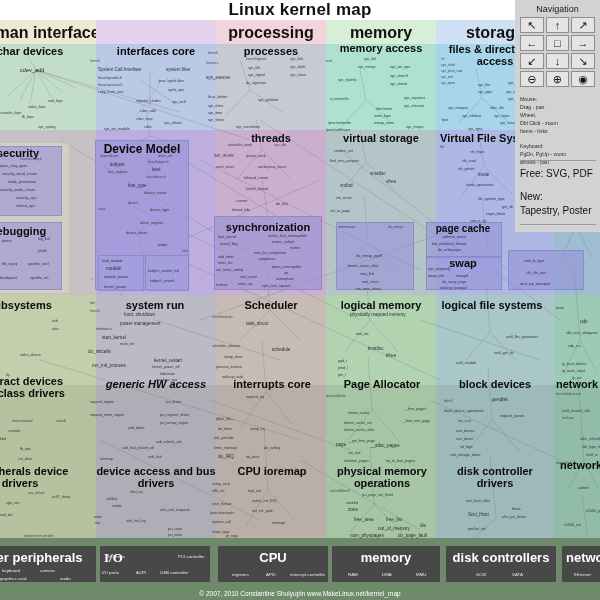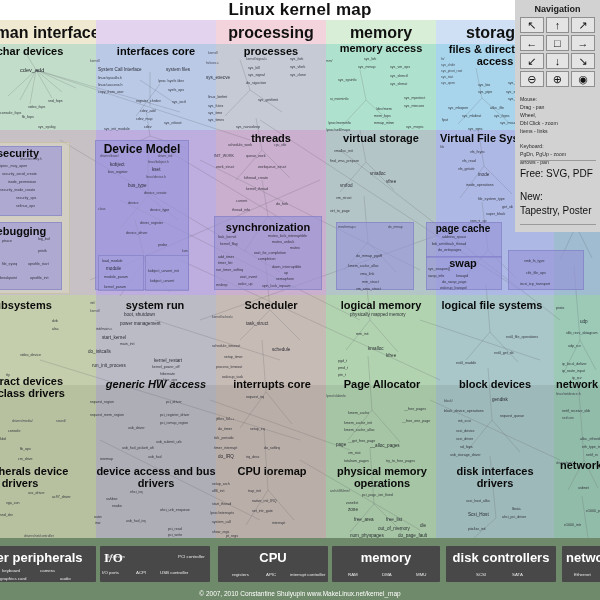--- a/index.html
+++ b/index.html
@@ -74,21 +74,21 @@
   
   #links{position:absolute;left:0;top:20px;width:600px;height:520px;z-index:8;pointer-events:none;}
   #links line,#links path{stroke:#5d6066;stroke-width:.35;fill:none;opacity:.65;}
 
   
   #nav{
     position:absolute;right:0;top:0;width:85px;height:232px;
     background:#d2d2d2;z-index:60;
     font-family:"Liberation Sans", sans-serif;
   }
-  #navtitle{text-align:center;font-size:9px;color:#1a1a1a;padding-top:4px;height:13px;font-weight:bold;}
+  #navtitle{text-align:center;font-size:9px;color:#1a1a1a;padding-top:4px;height:13px;}
   #navgrid{position:absolute;left:5px;top:17px;width:75px;}
   .navrow{display:flex;gap:2px;margin-bottom:2px;}
   .navbtn{
     width:23.6px;height:16px;background:#e4e4e4;border:1px solid #8f8f8f;
     display:flex;align-items:center;justify-content:center;
     font-size:11px;color:#111;line-height:1;box-sizing:border-box;cursor:pointer;
   }
   #navhelp{position:absolute;left:5px;top:95px;width:76px;color:#2b2b2b;font-size:5.2px;line-height:1.55;}
   #navhelp .blk{margin-bottom:7px;}
   .navrule{position:absolute;left:5px;width:76px;height:1px;background:#9a9a9a;}
@@ -264,21 +264,21 @@
   <div class="sect" style="left:326px;top:300px;width:110px;font-size:11px;">logical memory</div>
   <div class="sect" style="left:326px;top:379px;width:112px;font-size:11px;">Page Allocator</div>
   <div class="sect wrap" style="left:330px;top:466px;width:104px;font-size:11px;">physical memory operations</div>
 
   <div class="sect wrap" style="left:440px;top:44px;width:110px;font-size:11px;">files &amp; directories access</div>
   <div class="sect" style="left:440px;top:133px;width:132px;font-size:11px;text-align:left;">Virtual File System</div>
   <div class="sect" style="left:426px;top:224px;width:74px;font-size:10px;">page cache</div>
   <div class="sect" style="left:426px;top:258px;width:74px;font-size:11px;">swap</div>
   <div class="sect wrap" style="left:440px;top:300px;width:104px;font-size:11px;">logical file systems</div>
   <div class="sect" style="left:436px;top:379px;width:118px;font-size:11px;">block devices</div>
-  <div class="sect wrap" style="left:440px;top:466px;width:110px;font-size:11px;">disk interfaces drivers</div>
+  <div class="sect wrap" style="left:440px;top:466px;width:110px;font-size:11px;">disk controller drivers</div>
 
   <div class="sect" style="left:556px;top:379px;width:110px;font-size:11px;text-align:left;">network</div>
   <div class="sect wrap" style="left:560px;top:460px;width:100px;font-size:11px;text-align:left;">network devices</div>
 
   <div class="fn l" style="left:20px;top:68px;">cdev_add</div>
   <div class="fn" style="left:0px;top:112px;">console_fops</div>
   <div class="fn" style="left:22px;top:116px;">fb_fops</div>
   <div class="fn" style="left:48px;top:100px;">snd_fops</div>
   <div class="fn" style="left:28px;top:106px;">video_fops</div>
   <div class="fn" style="left:38px;top:126px;">sys_syslog</div>

